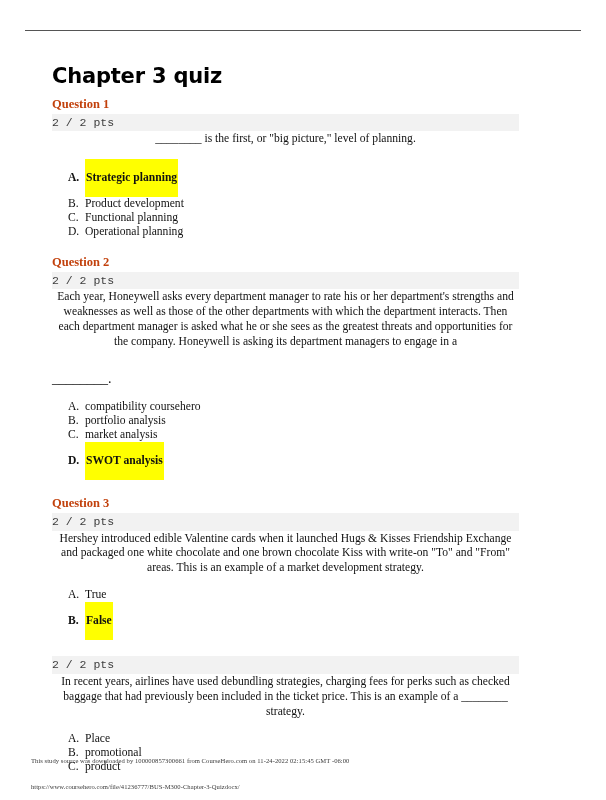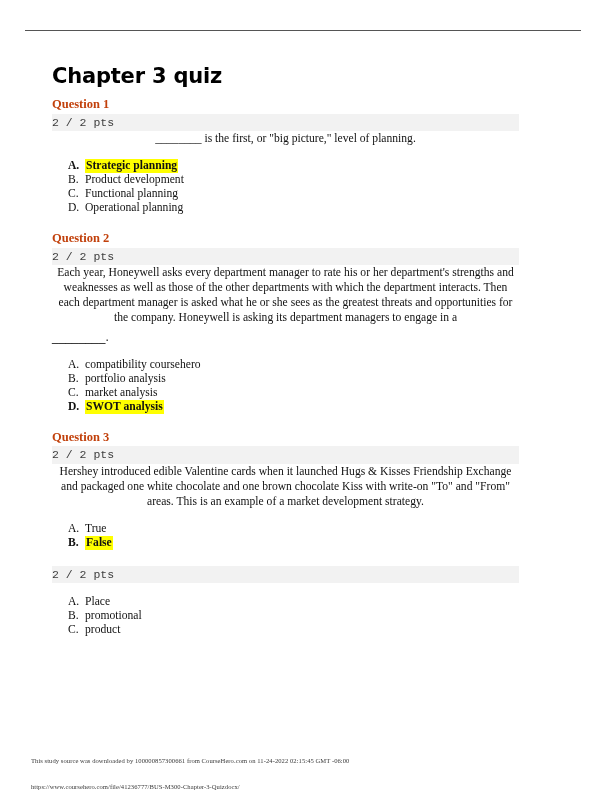--- a/index.html
+++ b/index.html
@@ -82,24 +82,24 @@
   .q-body {
     font-family: "Liberation Serif", serif;
     font-size: 11.6px;
     line-height: 1.29;
     margin: 0;
     color: #111;
     text-align: center;
   }
 
   .q-body-extra {
-    font-family: Liberation Sans, sans-serif;
-    font-size: 12px;
+    font-family: Liberation Serif, serif;
+    font-size: 14px;
     line-height: 1.29;
-    margin: 4px 0 0 0;
+    margin: 20px 0 0 0;
     color: #111;
   }
 
   .options {
     list-style: none;
     margin: 12px 0 0 0;
     padding: 0 0 0 16px;
   }
   .options li {
     font-family: "Liberation Serif", serif;
@@ -117,21 +117,21 @@
   }
   .opt-text {
     display: inline-block;
   }
   li.correct .opt-letter,
   li.correct .opt-text {
     font-weight: bold;
   }
   li.correct .opt-text {
     background: #ffff00;
-    padding: 0 1px;
+    padding: 12px 1px;
   }
 
   
   .footer-note {
     position: absolute;
     left: 31px;
     top: 757px;
     font-family: "Liberation Serif", serif;
     font-size: 6.6px;
     color: #3a3a3a;
@@ -218,20 +218,21 @@
               <span class="opt-text">True</span>
             </li>
             <li class="option correct">
               <span class="opt-letter">B.</span>
               <span class="opt-text">False</span>
             </li>
           </ul>
         </div>
         <div class="question-block">
           <div class="q-points">2 / 2 pts</div>
+          <div class="q-body">In recent years, airlines have used debundling strategies, charging fees for perks such as checked baggage that had previously been included in the ticket price. This is an example of a ________ strategy.</div>
           <ul class="options">
             <li class="option">
               <span class="opt-letter">A.</span>
               <span class="opt-text">Place</span>
             </li>
             <li class="option">
               <span class="opt-letter">B.</span>
               <span class="opt-text">promotional</span>
             </li>
             <li class="option">

